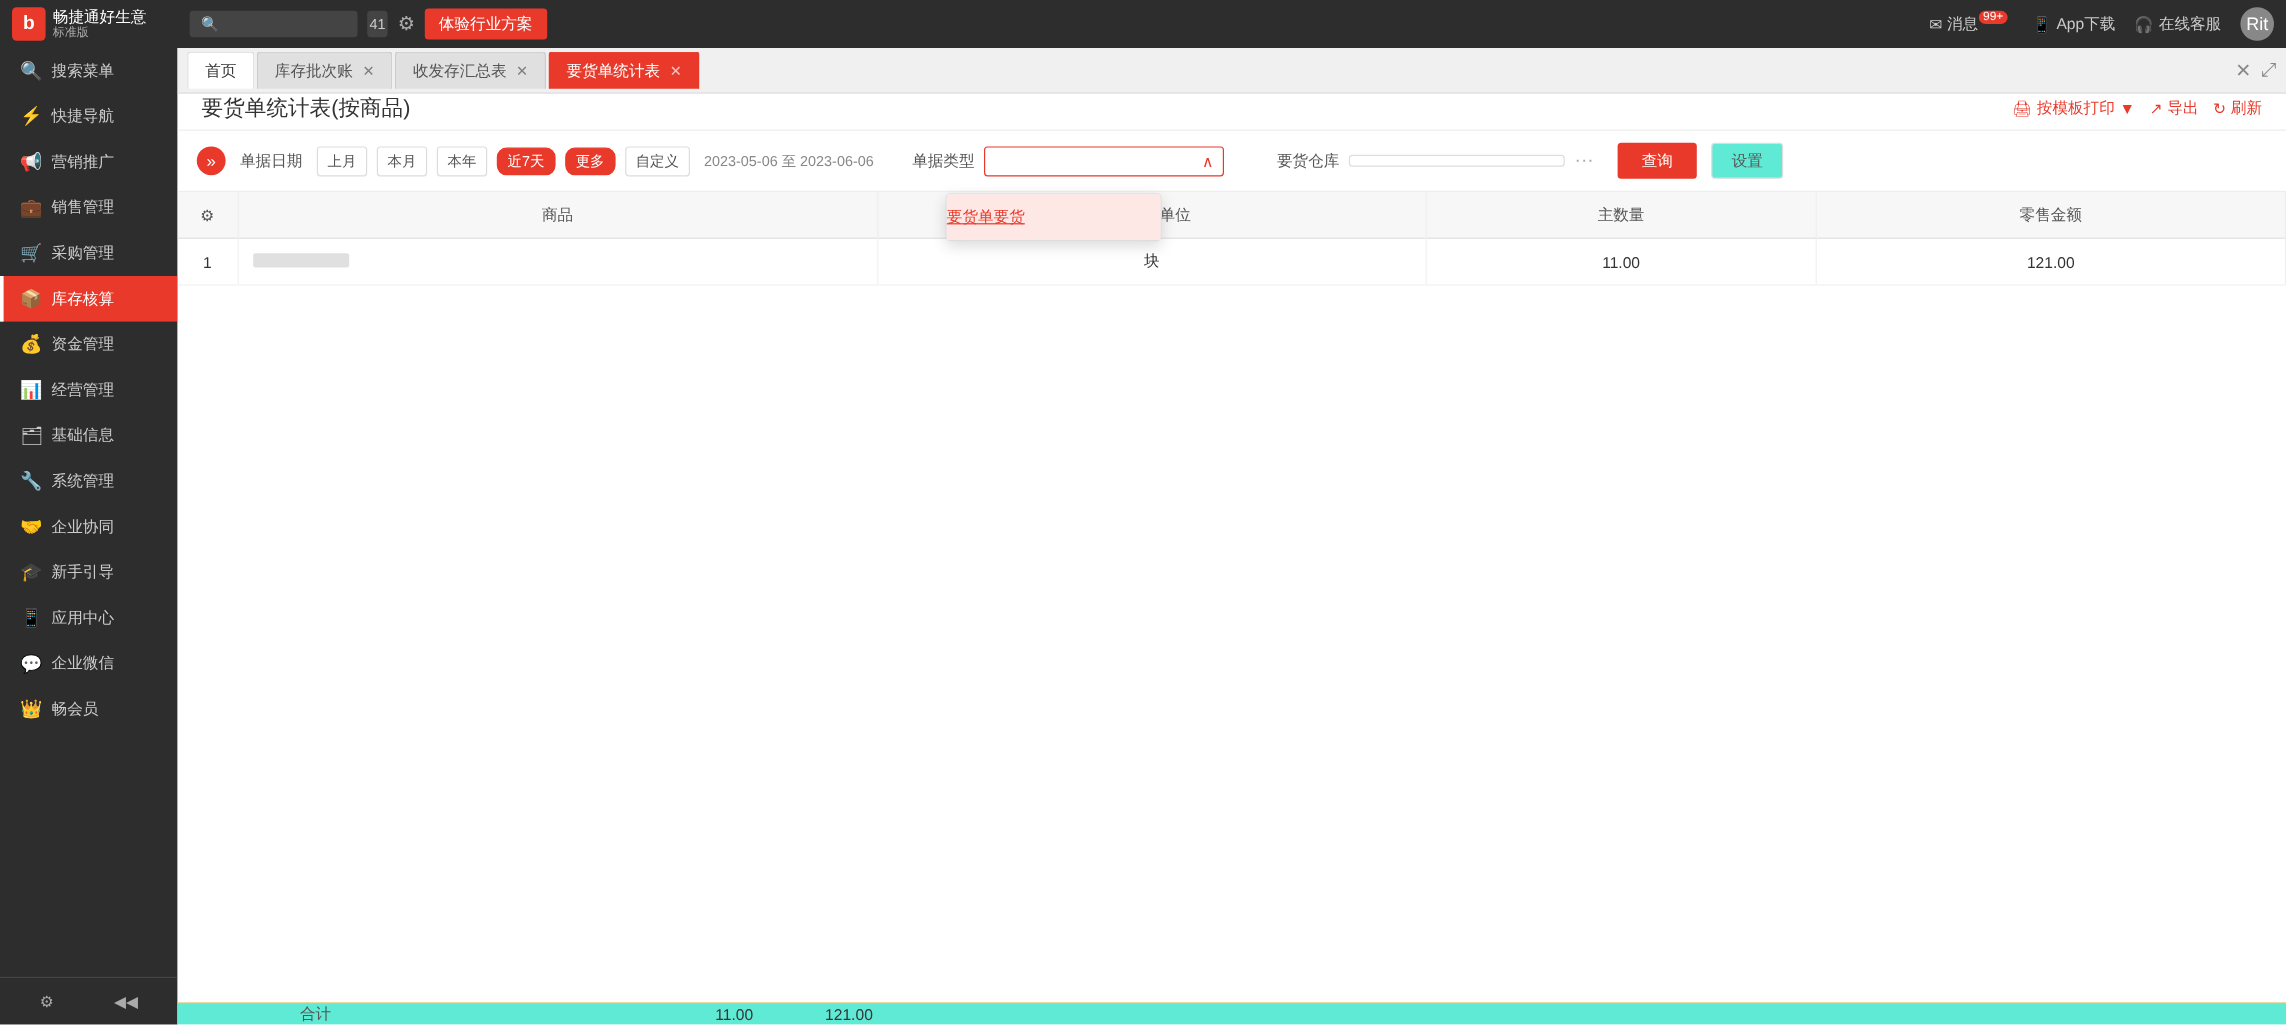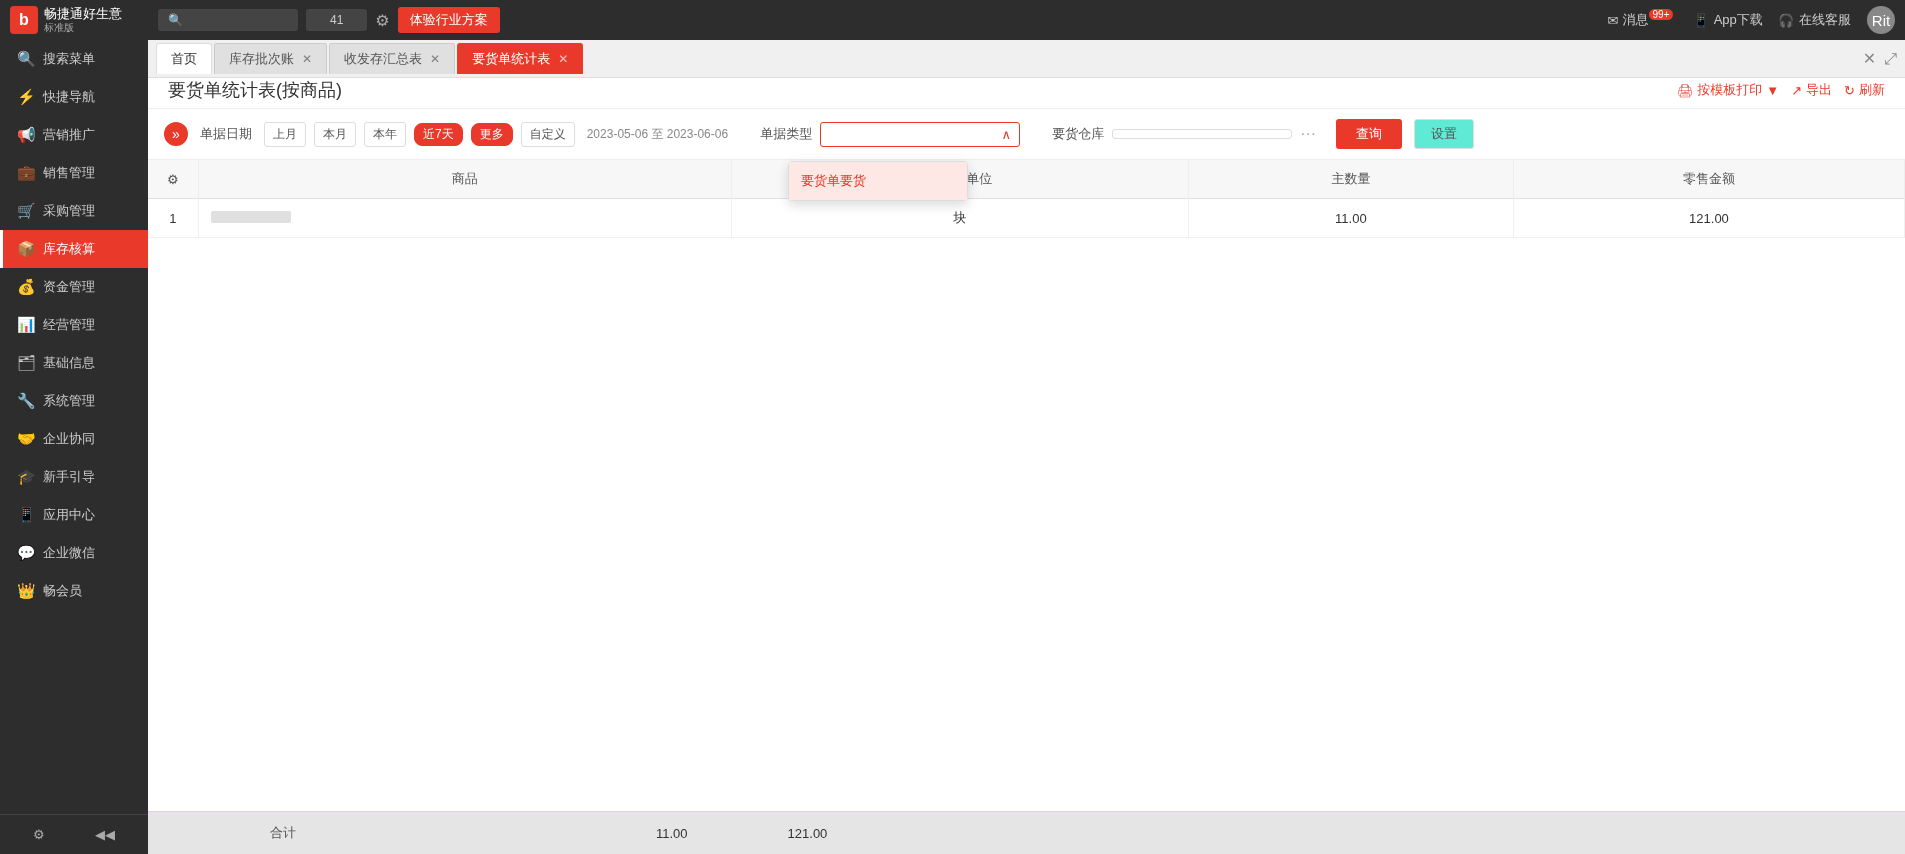--- a/index.html
+++ b/index.html
@@ -292,21 +292,21 @@
       min-width: 200px;
       display: flex;
       align-items: center;
       justify-content: space-between;
       cursor: pointer;
     }
     .warehouse-filter {
       display: flex;
       align-items: center;
       gap: 8px;
-      margin-left: 20px;
+      margin-left: 32px;
     }
     .warehouse-select {
       border: 1px solid #ddd;
       border-radius: 3px;
       padding: 4px 8px;
       font-size: 13px;
       color: #999;
       background: #fff;
       min-width: 180px;
       cursor: pointer;
@@ -342,24 +342,25 @@
       top: 52px;
       left: 640px;
       z-index: 1000;
       background: #fff;
       border: 1px solid #ddd;
       border-radius: 4px;
       box-shadow: 0 4px 12px rgba(0,0,0,0.15);
       min-width: 180px;
     }
     .dropdown-item {
-      padding: 10px 12px;
+      padding: 10px 0;
       font-size: 13px;
       cursor: pointer;
       color: #333;
+      text-decoration: underline;
     }
     .dropdown-item.selected { background: #fde8e6; color: #e8392a; }
 
     
     .table-wrapper {
       flex: 1;
       overflow: auto;
     }
     table {
       width: 100%;
@@ -389,29 +390,28 @@
     .goods-placeholder {
       display: inline-block;
       width: 80px;
       height: 12px;
       background: #e0e0e0;
       border-radius: 2px;
     }
 
     
     .table-footer {
-      background: #e5e5e5;
+      background: #5eead4;
       border-top: 1px solid #e8d9a0;
       display: flex;
       align-items: center;
-      padding: 12px 12px;
+      padding: 0 12px;
       font-size: 13px;
       color: #333;
       flex-shrink: 0;
-      gap: 20px;
     }
     .footer-label { color: #555; margin-left: 50px; }
     .footer-value { font-weight: 500; }
   </style>
 </head>
 <body>
 
 <div class="top-header">
   <div class="logo-area">
     <div class="logo-icon">b</div>
@@ -419,21 +419,21 @@
       <span class="logo-main">畅捷通好生意</span>
       <span class="logo-sub">标准版</span>
     </div>
   </div>
 
   <div style="display:flex;align-items:center;gap:8px;margin-left:8px;">
     <div class="search-bar-top" style="width:140px;color:#aaa;font-size:12px;">
       <span>🔍</span>
       <span style="font-size:12px;"></span>
     </div>
-    <div style="display:flex;align-items:flex-start;background:#444;border-radius:3px;padding:4px 24px;cursor:pointer;">
+    <div style="display:flex;align-items:flex-start;background:#444;border-radius:3px;padding:4px 2px;cursor:pointer;">
       <span style="color:#ccc;font-size:12px;">41</span>
     </div>
     <div class="settings-icon">⚙</div>
     <button class="trial-btn">体验行业方案</button>
   </div>
 
   <div class="header-right">
     <div class="header-btn">
       <span>✉</span>
       <span>消息</span>

